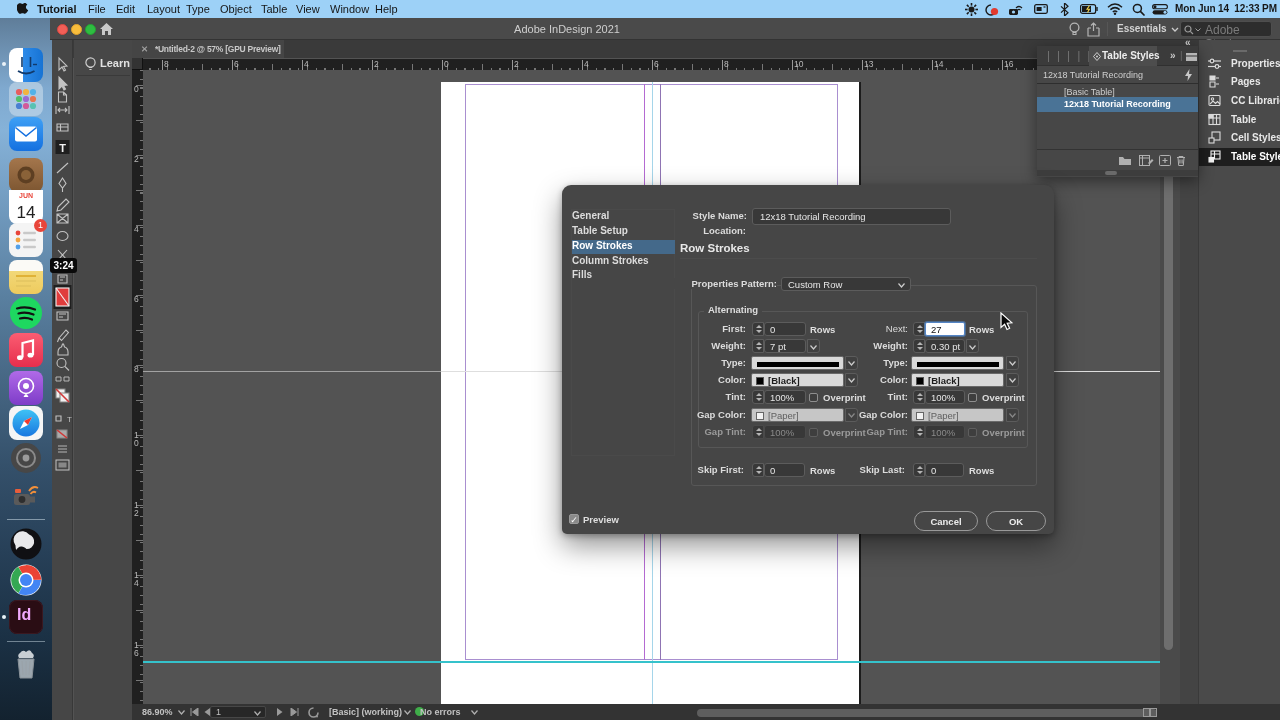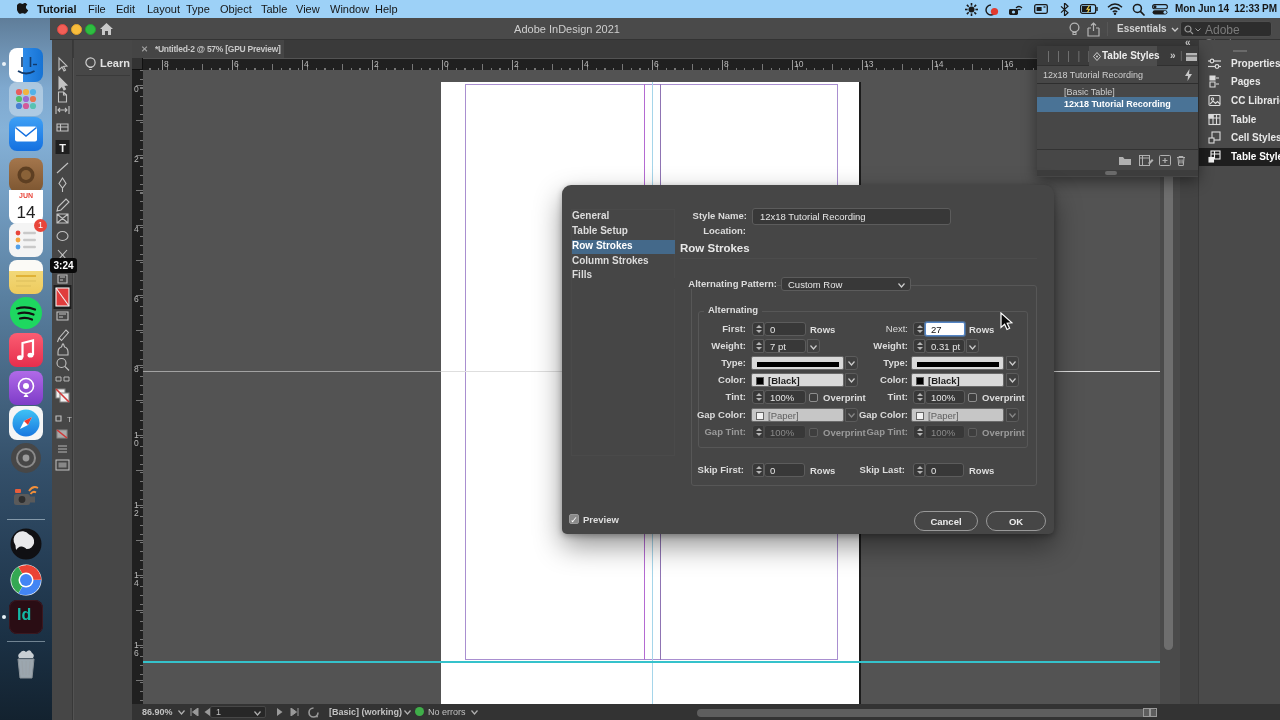--- a/index.html
+++ b/index.html
@@ -152,21 +152,21 @@
           <circle cx="17" cy="17" r="15.5" fill="#fff"></circle>
           <path d="M17 17 L17 2 A15.5 15.5 0 0 1 30.4 24.5 Z" fill="#ea4335" transform="rotate(-30 17 17)"></path>
           <path d="M17 17 L17 2 A15.5 15.5 0 0 1 30.4 24.5 Z" fill="#4285f4" transform="rotate(90 17 17)"></path>
           <path d="M17 17 L17 2 A15.5 15.5 0 0 1 30.4 24.5 Z" fill="#34a853" transform="rotate(210 17 17)"></path>
           <path d="M17 2 A15 15 0 0 1 30 9.5 L17 9.5Z" fill="#ea4335"></path>
           <circle cx="17" cy="17" r="7.5" fill="#fff"></circle>
           <circle cx="17" cy="17" r="6" fill="#4285f4"></circle>
         </svg></div>
     <div class="dicon" style="top:582px;background:#2a0d14">
         <div style="position:absolute;left:0;top:0;width:34px;height:34px;border-radius:8px;border:1.5px solid #3a1820"></div>
-        <span style="position:absolute;left:8px;top:6px;color:#14b8a6;font-size:16px;font-weight:700;font-family:'Liberation Sans',sans-serif">Id</span>
+        <span style="position:absolute;left:8px;top:6px;color:#f0abfc;font-size:16px;font-weight:700;font-family:'Liberation Sans',sans-serif">Id</span>
       </div>
     <div style="position:absolute;left:2px;top:597px;width:4px;height:4px;border-radius:50%;background:#e8f2f8"></div>
     <div style="position:absolute;left:7px;top:623px;width:38px;height:1px;background:rgba(220,235,245,.45)"></div>
       <div class="dicon" style="top:629px;background:transparent"><svg width="34" height="34" viewBox="0 0 34 34">
           <path d="M9 12 L11 31 H23 L25 12 Z" fill="rgba(200,208,214,.75)"></path>
           <path d="M9 12 L11 31 H23 L25 12 Z" fill="none" stroke="#8a9299" stroke-width="1"></path>
           <path d="M11 6 Q14 2 17 5 Q21 1 23 6 Q26 8 24 11 L10 11 Q8 8 11 6Z" fill="#c9cfd4"></path>
           <g stroke="#9aa2a8" stroke-width="1">
             <line x1="13" y1="14" x2="14" y2="28"></line>
             <line x1="17" y1="14" x2="17" y2="28"></line>
@@ -494,21 +494,21 @@
     <div class="navitem" style="top:55px;color:#fff">Row Strokes</div>
     <div class="navitem" style="top:70px">Column Strokes</div>
     <div class="navitem" style="top:84px">Fills</div>
     <div class="rlab" style="left:105px;top:25px;width:80px;font-weight:700">Style Name:</div>
     <div class="field" style="left:190px;top:23px;width:199px;height:17px;line-height:15px"><span style="margin-left:7px">12x18 Tutorial Recording</span></div>
     <div class="rlab" style="left:124px;top:40px;width:60px;font-weight:700">Location:</div>
     <div style="position:absolute;left:118px;top:57px;font-weight:700;font-size:11.5px;color:#e8e8e8">Row Strokes</div>
     <div style="position:absolute;left:118px;top:73px;width:357px;height:1px;background:#4c4c4c"></div>
     <div class="grp" style="left:129px;top:100px;width:346px;height:201px"></div>
     <div class="grp" style="left:136px;top:126px;width:330px;height:137px"></div>
-    <div class="rlab" style="left:95px;top:93px;width:120px;font-weight:700;background:#464646">Alternating Pattern:</div>
+    <div class="rlab" style="left:95px;top:93px;width:120px;font-weight:700;background:#464646">Properties Pattern:</div>
     <div class="field" style="left:219px;top:92px;width:130px;height:14px;line-height:13px"><span style="margin-left:6px">Custom Row</span><svg style="position:absolute;right:5px;top:5px" width="7" height="5" viewBox="0 0 7 5">
           <path d="M0.5 0.5 L3.5 4 L6.5 0.5" stroke="#ccc" stroke-width="1.2" fill="none"></path>
         </svg></div>
     <div style="position:absolute;left:142px;top:119px;font-weight:700;background:#464646;padding:0 4px">Alternating</div>
 
     <div class="rlab" style="left:124px;top:138px;width:60px;font-weight:700">First:</div>
     <div class="stepper" style="top:137px;left:190px;height:14px"></div>
     <div class="field" style="left:202px;top:137px;width:42px;height:14px;line-height:13px"><span style="margin-left:5px">0</span></div>
     <div style="position:absolute;left:248px;top:139px;font-weight:700">Rows</div>
     <div class="rlab" style="left:286px;top:138px;width:60px;font-weight:400">Next:</div>
@@ -517,21 +517,21 @@
     <div style="position:absolute;left:407px;top:139px;font-weight:700">Rows</div>
 
     <div class="rlab" style="left:124px;top:155px;width:60px;font-weight:700">Weight:</div>
     <div class="stepper" style="top:154px;left:190px;height:14px"></div>
     <div class="field" style="left:202px;top:154px;width:42px;height:14px;line-height:13px"><span style="margin-left:5px">7 pt</span></div>
     <div class="chevbox" style="left:245px;top:154px;height:14px;line-height:13px"><svg width="7" height="5" viewBox="0 0 7 5" style="margin-top:4px">
           <path d="M0.5 0.5 L3.5 4 L6.5 0.5" stroke="#ccc" stroke-width="1.2" fill="none"></path>
         </svg></div>
     <div class="rlab" style="left:286px;top:155px;width:60px;font-weight:700">Weight:</div>
     <div class="stepper" style="top:154px;left:351px;height:14px"></div>
-    <div class="field" style="left:363px;top:154px;width:40px;height:14px;line-height:13px"><span style="margin-left:5px">0.31 pt</span></div>
+    <div class="field" style="left:363px;top:154px;width:40px;height:14px;line-height:13px"><span style="margin-left:5px">0.30 pt</span></div>
     <div class="chevbox" style="left:404px;top:154px;height:14px;line-height:13px"><svg width="7" height="5" viewBox="0 0 7 5" style="margin-top:4px">
           <path d="M0.5 0.5 L3.5 4 L6.5 0.5" stroke="#ccc" stroke-width="1.2" fill="none"></path>
         </svg></div>
 
     <div class="rlab" style="left:124px;top:172px;width:60px;font-weight:700">Type:</div>
     <div class="ltbox" style="left:189px;top:171px;width:93px;height:14px">
         <div style="position:absolute;left:5px;top:4.5px;width:82px;height:5px;background:#000"></div>
       </div>
     <div class="chevbox" style="left:283px;top:171px;height:14px"><svg width="7" height="5" viewBox="0 0 7 5" style="margin-top:4px">
           <path d="M0.5 0.5 L3.5 4 L6.5 0.5" stroke="#ccc" stroke-width="1.2" fill="none"></path>
@@ -628,21 +628,21 @@
       </svg>
     <svg class="sv" style="left:176px;top:3px" width="11" height="11" viewBox="0 0 11 11">
         <path d="M5.5 1 A4.5 4.5 0 1 0 10 5.5" fill="none" stroke="#9a9a9a" stroke-width="1.6"></path>
         <circle cx="9" cy="9.5" r="1" fill="#9a9a9a"></circle>
       </svg>
     <span class="sv" style="left:197px;font-weight:700">[Basic] (working)</span>
     <svg class="sv" style="left:272px;top:6px" width="7" height="5" viewBox="0 0 7 5">
         <path d="M0.5 0.5 L3.5 4 L6.5 0.5" stroke="#b0b0b0" stroke-width="1.2" fill="none"></path>
       </svg>
     <span class="sv" style="left:283px;top:3px;width:9px;height:9px;background:#3fae49;border-radius:50%"></span>
-    <span class="sv" style="left:296px;font-weight:400">No errors</span>
+    <span class="sv" style="left:288px;font-weight:700">No errors</span>
     <svg class="sv" style="left:339px;top:6px" width="7" height="5" viewBox="0 0 7 5">
         <path d="M0.5 0.5 L3.5 4 L6.5 0.5" stroke="#b0b0b0" stroke-width="1.2" fill="none"></path>
       </svg>
     <div class="sv" style="left:565px;top:5px;width:460px;height:8px;background:#5e5e5e;border-radius:4px"></div>
     <svg class="sv" style="left:1011px;top:4px" width="14" height="9" viewBox="0 0 14 9">
         <rect x="0.5" y="0.5" width="6" height="8" fill="none" stroke="#9a9a9a"></rect>
         <rect x="7.5" y="0.5" width="6" height="8" fill="none" stroke="#9a9a9a"></rect>
       </svg>
   </div>
 </div>

